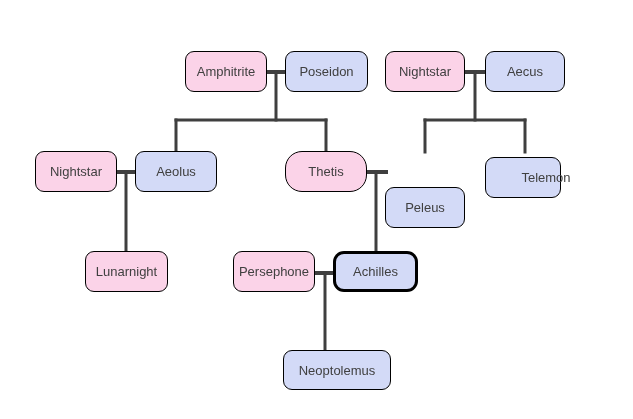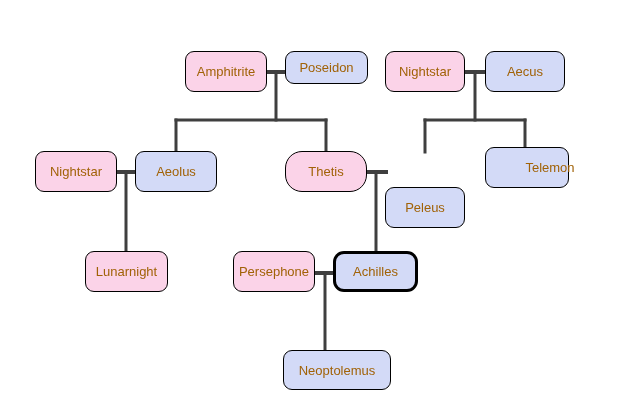--- a/index.html
+++ b/index.html
@@ -24,21 +24,21 @@
   }
   .node {
     position: absolute;
     box-sizing: border-box;
     border: 1px solid #000000;
     border-radius: 9px;
     display: flex;
     align-items: center;
     justify-content: center;
     font-size: 13px;
-    color: #a16207;
+    color: #404040;
     white-space: nowrap;
     cursor: default;
     user-select: none;
   }
   .node.female { background: #fbd3e8; }
   .node.male   { background: #d3daf7; }
   .node.bold   { font-weight: 400; margin-top: 36px; }
   .node.selected {
     border-width: 3px;
     border-radius: 11px;
@@ -63,42 +63,42 @@
       <line x1="425" y1="120" x2="425" y2="152" stroke="#3f3f3f" stroke-width="3" stroke-linecap="square"></line>
       <line x1="525" y1="120" x2="525" y2="152" stroke="#3f3f3f" stroke-width="3" stroke-linecap="square"></line>
       <line x1="126" y1="172" x2="126" y2="252" stroke="#3f3f3f" stroke-width="3" stroke-linecap="square"></line>
       <line x1="376" y1="172" x2="376" y2="252" stroke="#3f3f3f" stroke-width="3" stroke-linecap="square"></line>
       <line x1="325" y1="273" x2="325" y2="351" stroke="#3f3f3f" stroke-width="3" stroke-linecap="square"></line>
     </svg>
   <div id="nodes">
       <div class="node female" style="left: 185px; top: 51px; width: 82px; height: 41px;">
         <span>Amphitrite</span>
       </div>
-      <div class="node male" style="left: 285px; top: 51px; width: 83px; height: 33px;">
+      <div class="node male" style="left: 285px; top: 51px; width: 83px; height: 41px;">
         <span>Poseidon</span>
       </div>
       <div class="node female" style="left: 385px; top: 51px; width: 80px; height: 41px;">
         <span>Nightstar</span>
       </div>
       <div class="node male" style="left: 485px; top: 51px; width: 80px; height: 41px;">
         <span>Aecus</span>
       </div>
       <div class="node female" style="left: 35px; top: 151px; width: 82px; height: 41px;">
         <span>Nightstar</span>
       </div>
       <div class="node male" style="left: 135px; top: 151px; width: 82px; height: 41px;">
         <span>Aeolus</span>
       </div>
       <div class="node female" style="left: 285px; top: 151px; width: 82px; height: 41px; border-radius: 17px;">
         <span>Thetis</span>
       </div>
       <div class="node male bold" style="left: 385px; top: 151px; width: 80px; height: 41px;">
         <span>Peleus</span>
       </div>
-      <div class="node male" style="left: 485px; top: 147px; width: 84px; height: 41px; padding-left: 46px;">
+      <div class="node male" style="left: 485px; top: 157px; width: 76px; height: 41px; padding-left: 46px;">
         <span>Telemon</span>
       </div>
       <div class="node female" style="left: 85px; top: 251px; width: 83px; height: 41px;">
         <span>Lunarnight</span>
       </div>
       <div class="node female" style="left: 233px; top: 251px; width: 82px; height: 41px;">
         <span>Persephone</span>
       </div>
       <div class="node male selected" style="left: 333px; top: 251px; width: 85px; height: 41px;">
         <span>Achilles</span>

